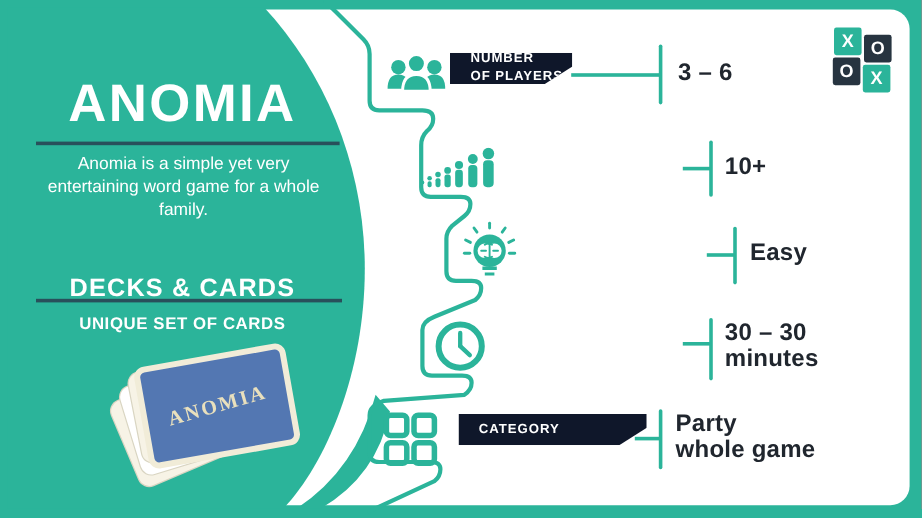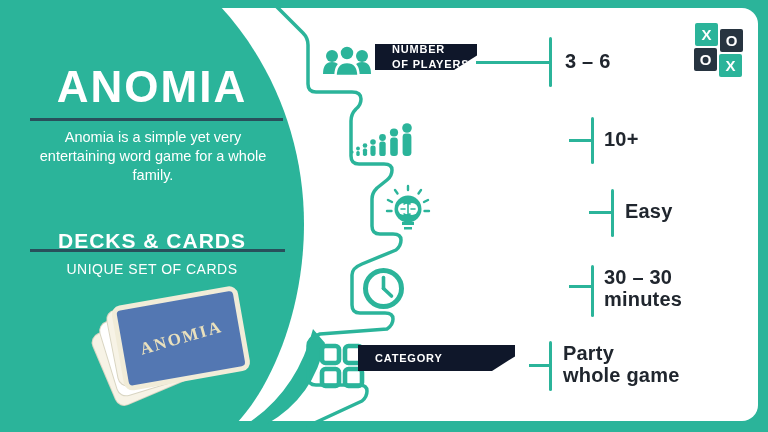--- a/index.html
+++ b/index.html
@@ -15,21 +15,21 @@
   }
   .bg-svg{position:absolute;left:0;top:0;}
   
   .lp{position:absolute;color:#fff;text-align:center;}
   .lp-title{left:18px;top:62px;width:268px;font-size:44px;font-weight:bold;letter-spacing:2px;}
   .divider{position:absolute;height:2.5px;background:#28505b;}
   .div1{left:30px;top:118px;width:253px;}
   .div2{left:30px;top:249px;width:255px;}
   .lp-desc{left:20px;top:128px;width:266px;font-size:14.5px;font-weight:normal;line-height:1.32;white-space:pre-line;}
   .lp-sub{left:18px;top:206px;width:268px;font-size:21px;font-weight:bold;letter-spacing:1px;margin-top:23px;}
-  .lp-subsub{left:18px;top:261px;width:268px;font-size:14px;font-weight:normal;letter-spacing:0.5px;}
+  .lp-subsub{left:18px;top:261px;width:268px;font-size:14px;font-weight:bold;letter-spacing:0.5px;}
   
   .cards{position:absolute;left:100px;top:294px;width:150px;height:110px;transform:rotate(-6deg);}
   .card{position:absolute;width:118px;height:76px;border-radius:9px;}
   .card-b3{left:0px;top:16px;background:#f7f3e6;transform:rotate(-17deg);box-shadow:0 0 0 1px #d9d5c2;}
   .card-b2{left:7px;top:11px;background:#ffffff;transform:rotate(-11deg);box-shadow:0 0 0 1px #d9d5c2;}
   .card-b1{left:13px;top:6px;background:#f7f3e6;transform:rotate(-5deg);box-shadow:0 0 0 1px #d9d5c2;}
   .card-top{
     left:18px;top:2px;background:#5377b2;border:5px solid #f1ecd8;transform:rotate(-4deg);
     display:flex;align-items:center;justify-content:center;
   }
@@ -48,21 +48,21 @@
   .hline{position:absolute;height:2.5px;background:#2bb49a;}
   .vtick{position:absolute;width:3px;background:#2bb49a;border-radius:2px;}
   .value{
     position:absolute;color:#20262e;font-size:20px;font-weight:bold;
     line-height:1.08;white-space:pre-line;letter-spacing:0.2px;
   }
   .b1{left:375px;top:44px;width:102px;}
   .b2{left:415px;top:121px;width:156px;}
   .b3{left:434px;top:193px;width:157px;}
   .b4{left:415px;top:267px;width:156px;}
-  .b5{left:358px;top:345px;width:157px;}
+  .b5{left:382px;top:345px;width:157px;}
   .l1{left:476px;top:61px;width:75px;}
   .l2{left:569px;top:139px;width:24px;}
   .l3{left:589px;top:211px;width:24px;}
   .l4{left:569px;top:285px;width:24px;}
   .l5{left:529px;top:364px;width:22px;}
   .t1{left:549px;top:37px;height:50px;}
   .t2{left:591px;top:117px;height:47px;}
   .t3{left:611px;top:189px;height:48px;}
   .t4{left:591px;top:265px;height:52px;}
   .t5{left:549px;top:341px;height:50px;}

